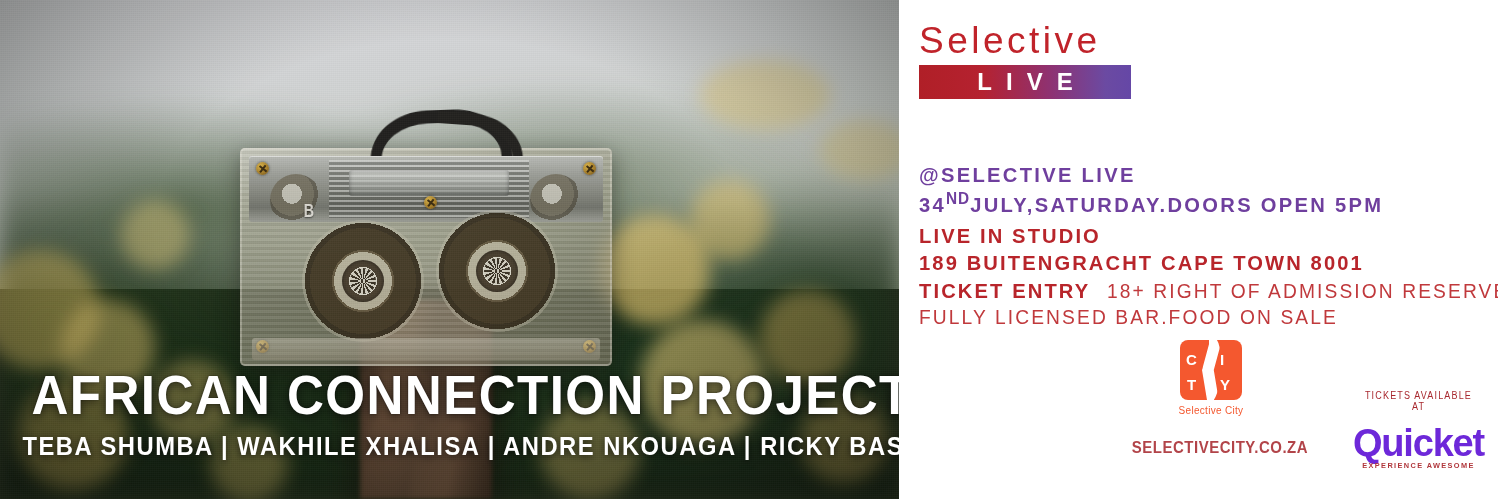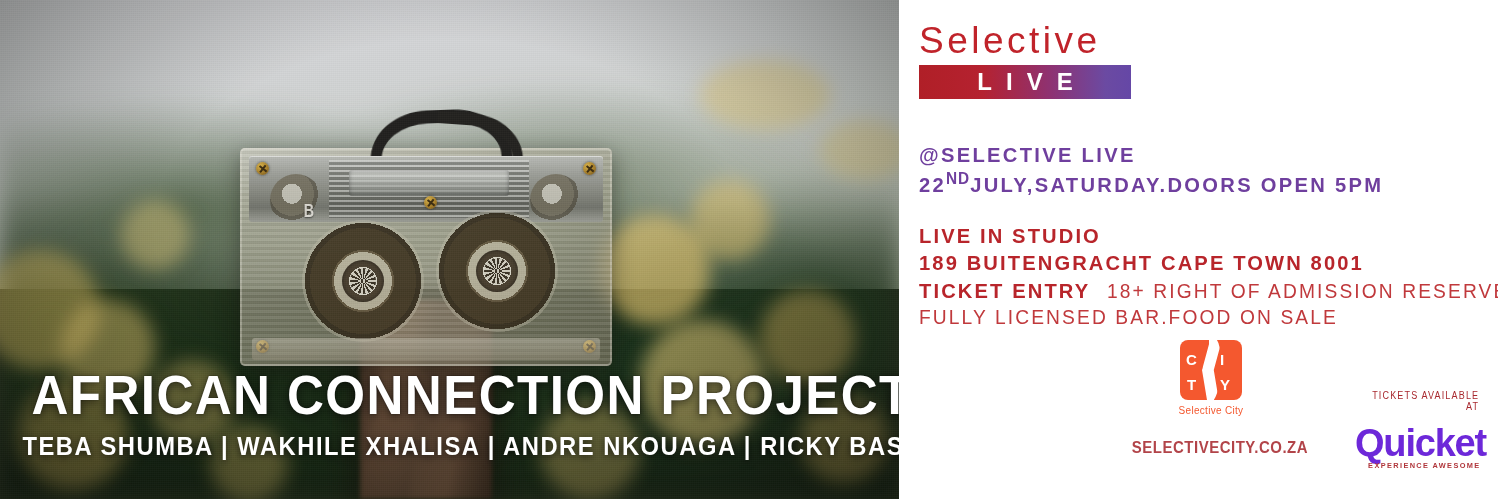--- a/index.html
+++ b/index.html
@@ -240,21 +240,21 @@
     margin-top:5px;color:#f4582f;font-family:"Liberation Sans",sans-serif;
     font-size:10px;font-weight:400;letter-spacing:.3px;
   }
   .sc-url{
     margin-top:22px;color:#b24449;
     font-family:"Liberation Sans Narrow","Liberation Sans",sans-serif;
     font-weight:700;font-size:17px;letter-spacing:.6px;transform:scaleX(.88);
   }
 
   
-  .qk-block{position:absolute;left:452px;top:390px;width:135px;text-align:right;}
+  .qk-block{position:absolute;left:452px;top:390px;width:135px;text-align:center;}
   .qk-top{
     color:#a8282e;font-family:"Liberation Sans Narrow","Liberation Sans",sans-serif;
     font-weight:400;font-size:10px;letter-spacing:1.3px;transform:scaleX(.9);
   }
   .qk-name{
     margin-top:12px;color:#6d28d9;font-family:"Liberation Sans",sans-serif;
     font-weight:700;font-size:38px;letter-spacing:-1.2px;line-height:1.05;
   }
   .qk-sub{
     margin-top:-3px;color:#b0363b;
@@ -336,23 +336,23 @@
 
   <div class="info">
 
     <div class="logo">
       <div class="logo-word">Selective</div>
       <div class="logo-bar">
         <span>LIVE</span>
       </div>
     </div>
 
-    <div class="blk" style="top:142px;">
+    <div class="blk" style="top:162px;">
       <div class="purple">@SELECTIVE LIVE</div>
-      <div class="purple"><span>22</span><sup>ND</sup><span>JULY,SATURDAY.DOORS OPEN 5PM</span></div>
+      <div class="purple"><span>34</span><sup>ND</sup><span>JULY,SATURDAY.DOORS OPEN 5PM</span></div>
     </div>
 
     <div class="blk" style="top:222px;">
       <div class="red-b">LIVE IN STUDIO</div>
       <div class="red-b">189 BUITENGRACHT CAPE TOWN 8001</div>
       <div class="row-inline">
         <span class="red-b">TICKET ENTRY</span>
         <span class="red-r">18+ RIGHT OF ADMISSION RESERVED.</span>
       </div>
       <div class="red-r">FULLY LICENSED BAR.FOOD ON SALE</div>

